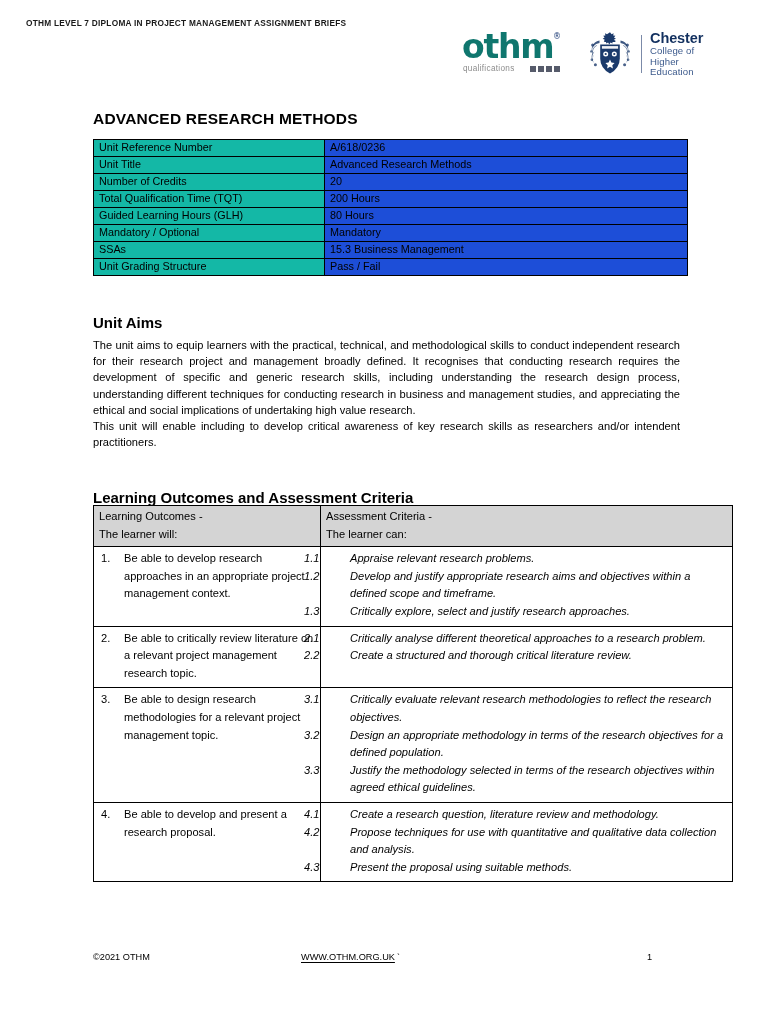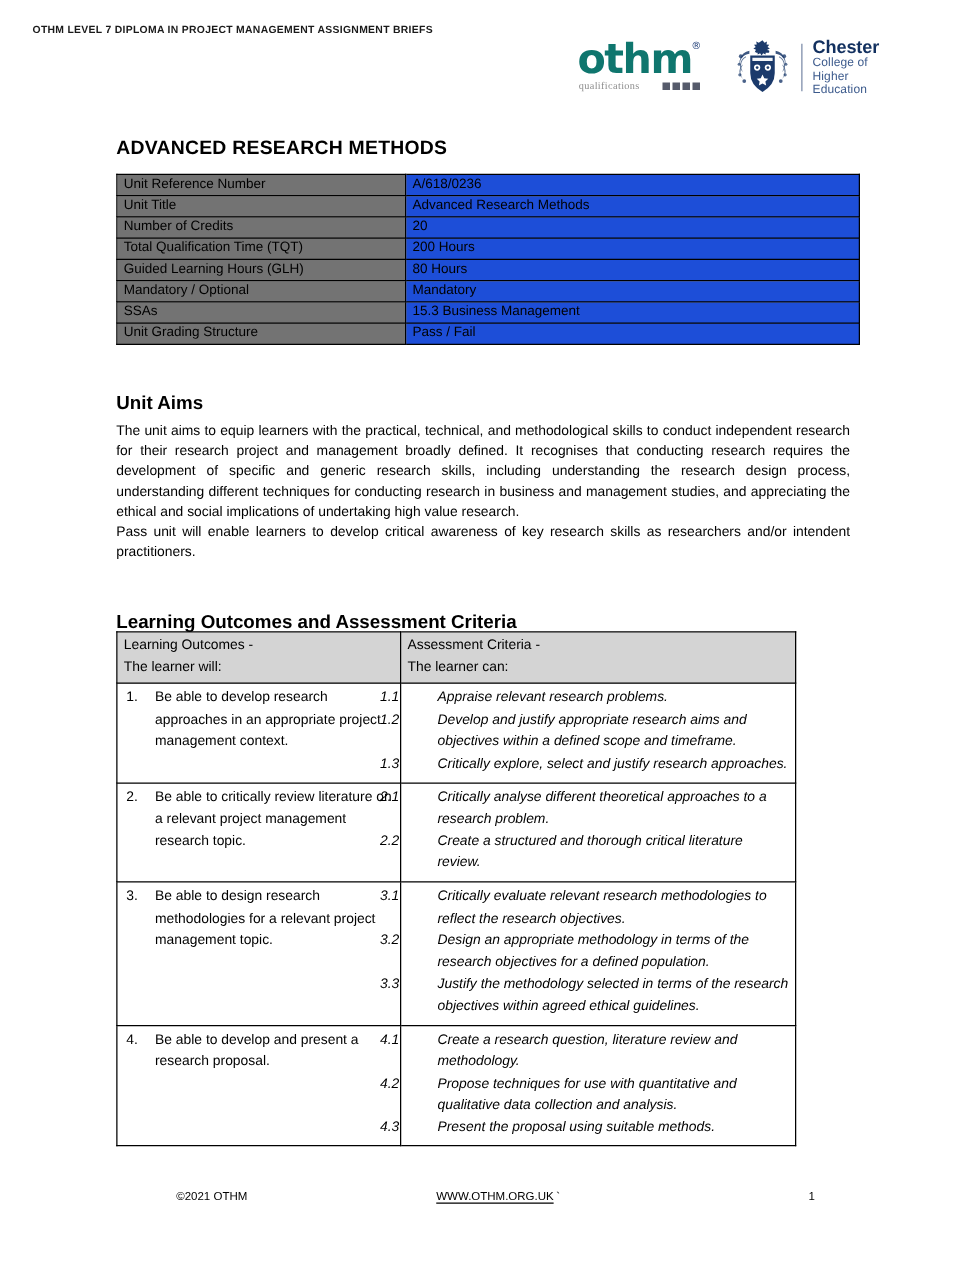--- a/index.html
+++ b/index.html
@@ -72,21 +72,21 @@
     color: #1b3a75;
     font-family: "DejaVu Sans", sans-serif;
   }
   .othm-sub {
     position: absolute;
     top: 34px;
     left: 1px;
     font-size: 8.2px;
     color: #8c8c8c;
     letter-spacing: 0.3px;
-    font-family: Liberation Serif, serif;
+    font-family: Liberation Sans, sans-serif;
   }
   .othm-squares {
     position: absolute;
     top: 36px;
     left: 68px;
     display: flex;
     gap: 2px;
   }
   .othm-squares i {
     display: block;
@@ -149,21 +149,21 @@
   .details-table td {
     border: 1px solid #000000;
     height: 16.2px;
     padding: 0px 4px 1px 5px;
     font-size: 10.8px;
     line-height: 15px;
     vertical-align: middle;
   }
   .details-table td.lbl {
     width: 231px;
-    background: #737373;
+    background: #14b8a6;
   }
   .details-table td.val {
     background: #1d4ed8;
   }
 
   
   .sec-heading {
     position: absolute;
     left: 93px;
     font-size: 15px;
@@ -182,21 +182,21 @@
     line-height: 16.2px;
     text-align: justify;
   }
   .aims-body p { margin: 0; }
 
   
   .lo-table {
     position: absolute;
     top: 505px;
     left: 93px;
-    width: 544px;
+    width: 640px;
     border-collapse: collapse;
     table-layout: fixed;
   }
   .lo-table th, .lo-table td {
     border: 1px solid #000000;
     vertical-align: top;
     font-size: 11.1px;
     line-height: 17.6px;
     font-weight: normal;
     text-align: left;
@@ -230,21 +230,21 @@
   
   .footer {
     position: absolute;
     top: 952px;
     left: 93px;
     width: 595px;
     font-size: 9.2px;
     display: flex;
     align-items: baseline;
   }
-  .footer .copy { flex: 0 0 208px; margin-left: 48px; }
+  .footer .copy { flex: 0 0 208px; }
   .footer .url {
     flex: 0 0 auto;
     text-decoration: underline;
     text-underline-offset: 1.5px;
   }
   .footer .tick { margin-left: 2px; font-size: 9px; }
   .footer .pageno {
     margin-left: auto;
     padding-right: 36px;
   }
@@ -353,21 +353,21 @@
         <td class="lbl">Unit Grading Structure</td>
         <td class="val">Pass / Fail</td>
       </tr>
     </tbody>
   </table>
 
   <h2 class="sec-heading" id="unit-aims-heading">Unit Aims</h2>
 
   <div class="aims-body">
     <p>The unit aims to equip learners with the practical, technical, and methodological skills to conduct independent research for their research project and management broadly defined. It recognises that conducting research requires the development of specific and generic research skills, including understanding the research design process, understanding different techniques for conducting research in business and management studies, and appreciating the ethical and social implications of undertaking high value research.</p>
-    <p>Pass unit will enable learners to develop critical awareness of key research skills as researchers and/or intendent practitioners.</p>
+    <p>This unit will enable including to develop critical awareness of key research skills as researchers and/or intendent practitioners.</p>
   </div>
 
   <h2 class="sec-heading" id="lo-heading">Learning Outcomes and Assessment Criteria</h2>
 
   <table class="lo-table">
     <thead>
       <tr>
         <th class="c1">
           <div>Learning Outcomes -</div>
           <div>The learner will:</div>

